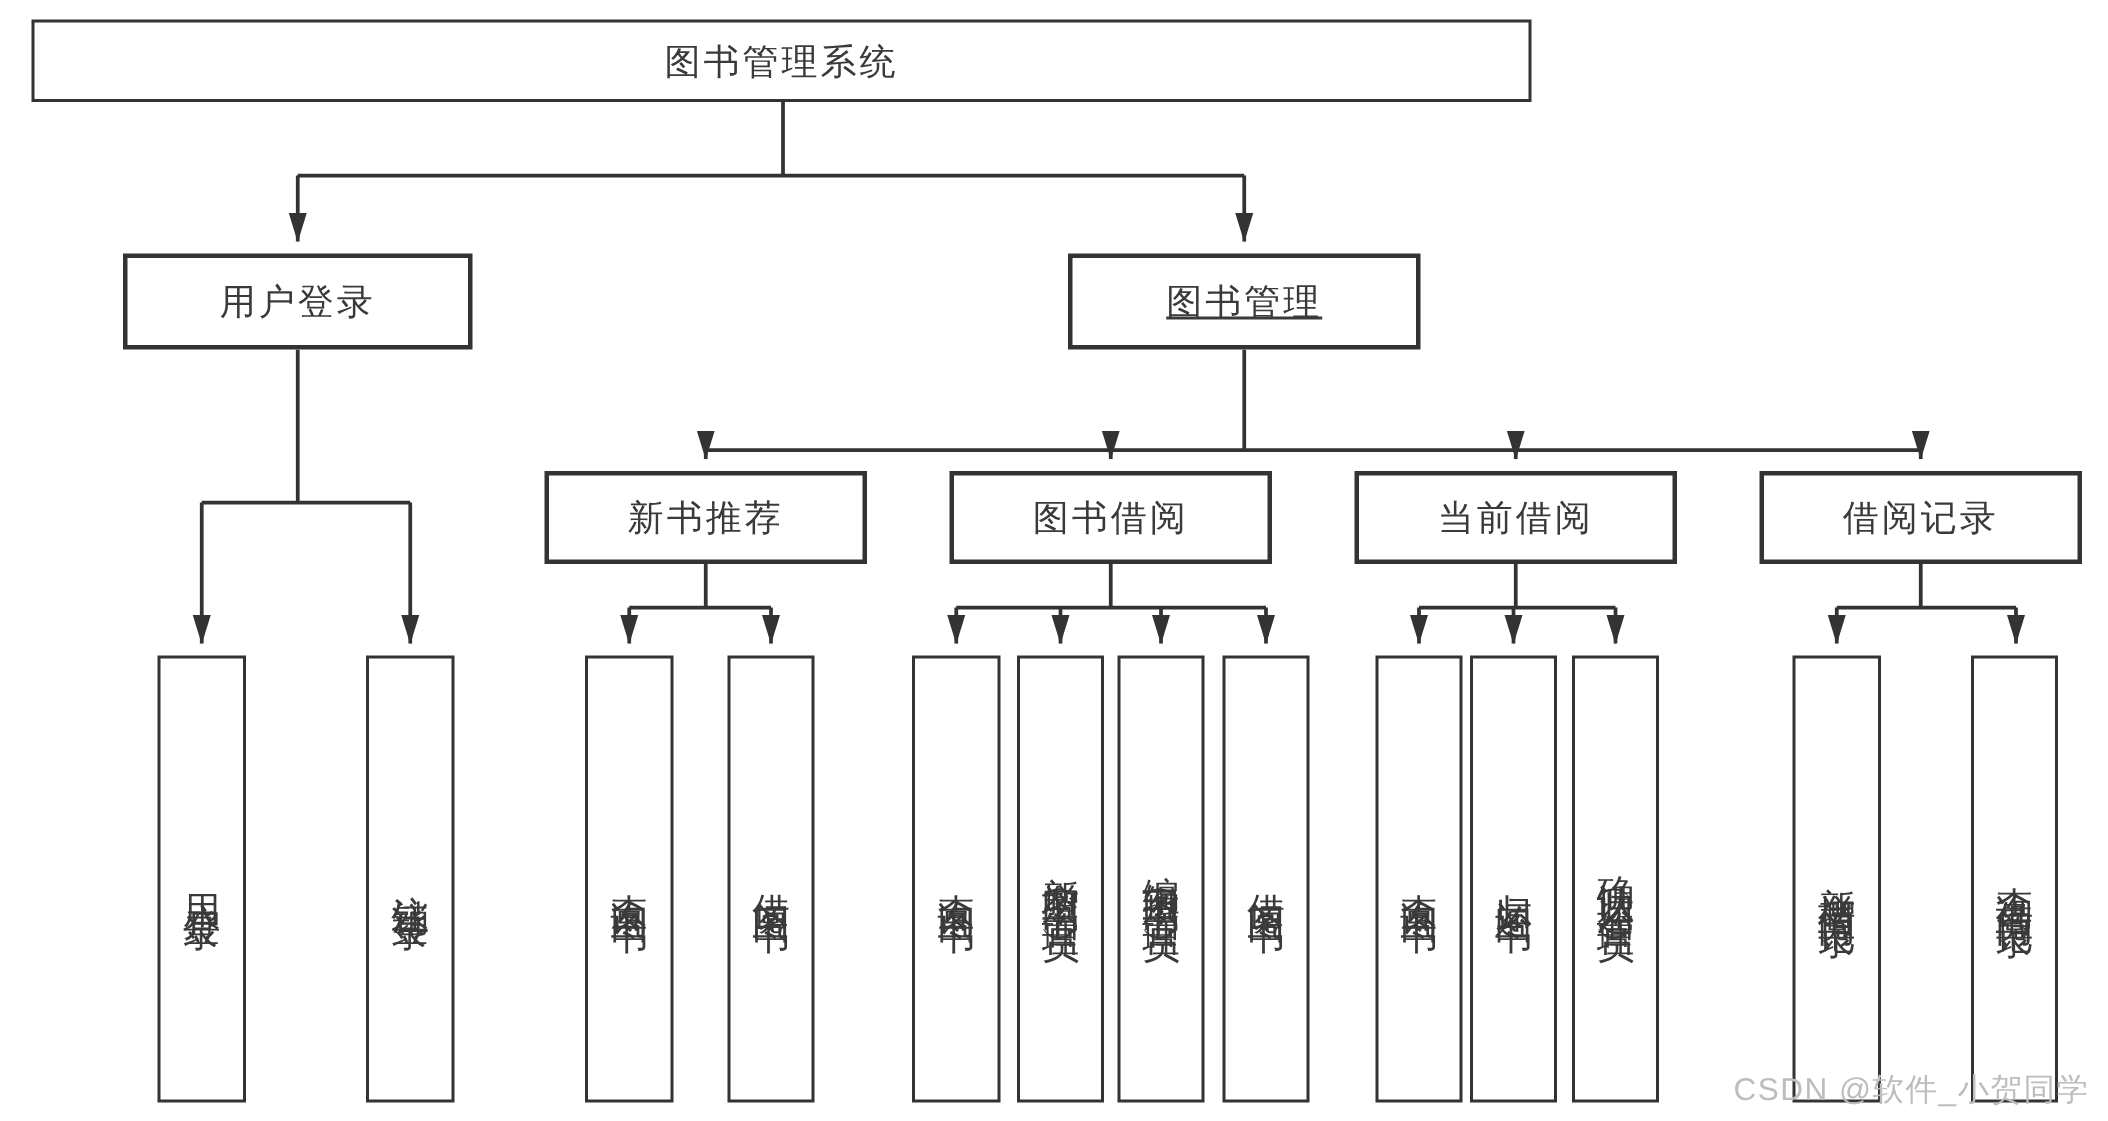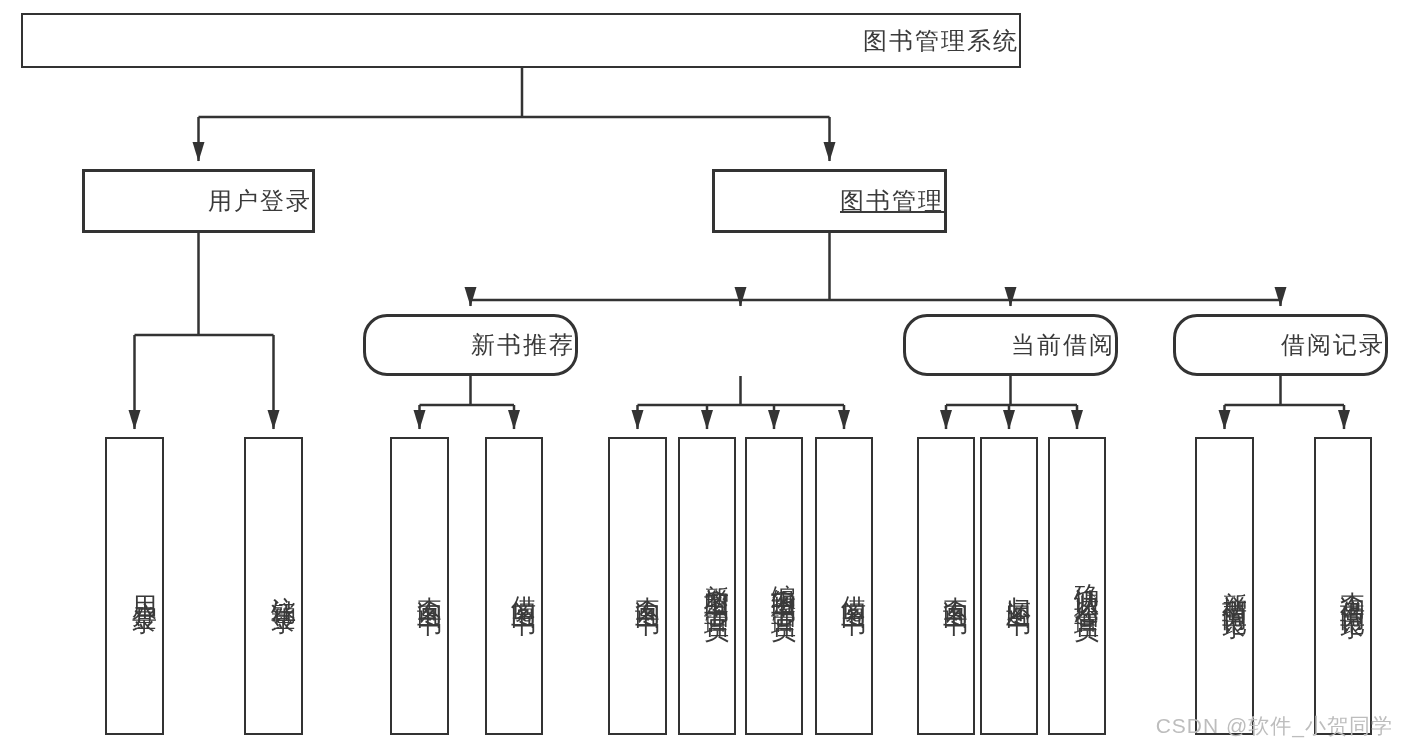--- a/index.html
+++ b/index.html
@@ -9,30 +9,30 @@
     background:#ffffff;
     font-family:"Liberation Sans", sans-serif;
     overflow:hidden;
   }
   #wires { position:absolute; left:0; top:0; width:1405px; height:747px; }
   .box {
     position:absolute;
     background:#ffffff;
     border:3px solid #333333;
     box-sizing:border-box;
-    display:flex; align-items:center; justify-content:flex-end;
+    display:flex; align-items:center; justify-content:center;
     color:#3a3a3a;
     font-size:24px;
     letter-spacing:2px;
     white-space:nowrap;
   }
   .root  { left:21px;  top:13px;  width:1000px; height:55px; border-width:2.5px; }
   .lvl2a { left:82px;  top:169px; width:233px;  height:64px; }
   .lvl2b { left:712px; top:169px; width:235px;  height:64px;text-decoration:underline; }
-  .lvl3  { top:314px; width:215px; height:62px;border-radius:24px; }
+  .lvl3  { top:314px; width:215px; height:62px; }
   .leaf  {
     top:437px; width:58px; height:298px;
     border-width:2.5px;
   }
   .vtext {
     writing-mode:vertical-rl;
     text-orientation:mixed;
     font-size:25px;
     letter-spacing:5px;
     color:#3a3a3a;
@@ -100,20 +100,23 @@
   <div class="box lvl2a">
     <span>用户登录</span>
   </div>
   <div class="box lvl2b">
     <span>图书管理</span>
   </div>
 
   <div class="box lvl3" style="left:363px">
     <span>新书推荐</span>
   </div>
+  <div class="box lvl3" style="left:633px">
+    <span>图书借阅</span>
+  </div>
   <div class="box lvl3" style="left:1173px">
     <span>借阅记录</span>
   </div>
   <div class="box lvl3" style="left:903px">
     <span>当前借阅</span>
   </div>
 
   <div class="box leaf" style="left:105px;width:59px">
     <span class="vtext">用户登录</span>
   </div>

